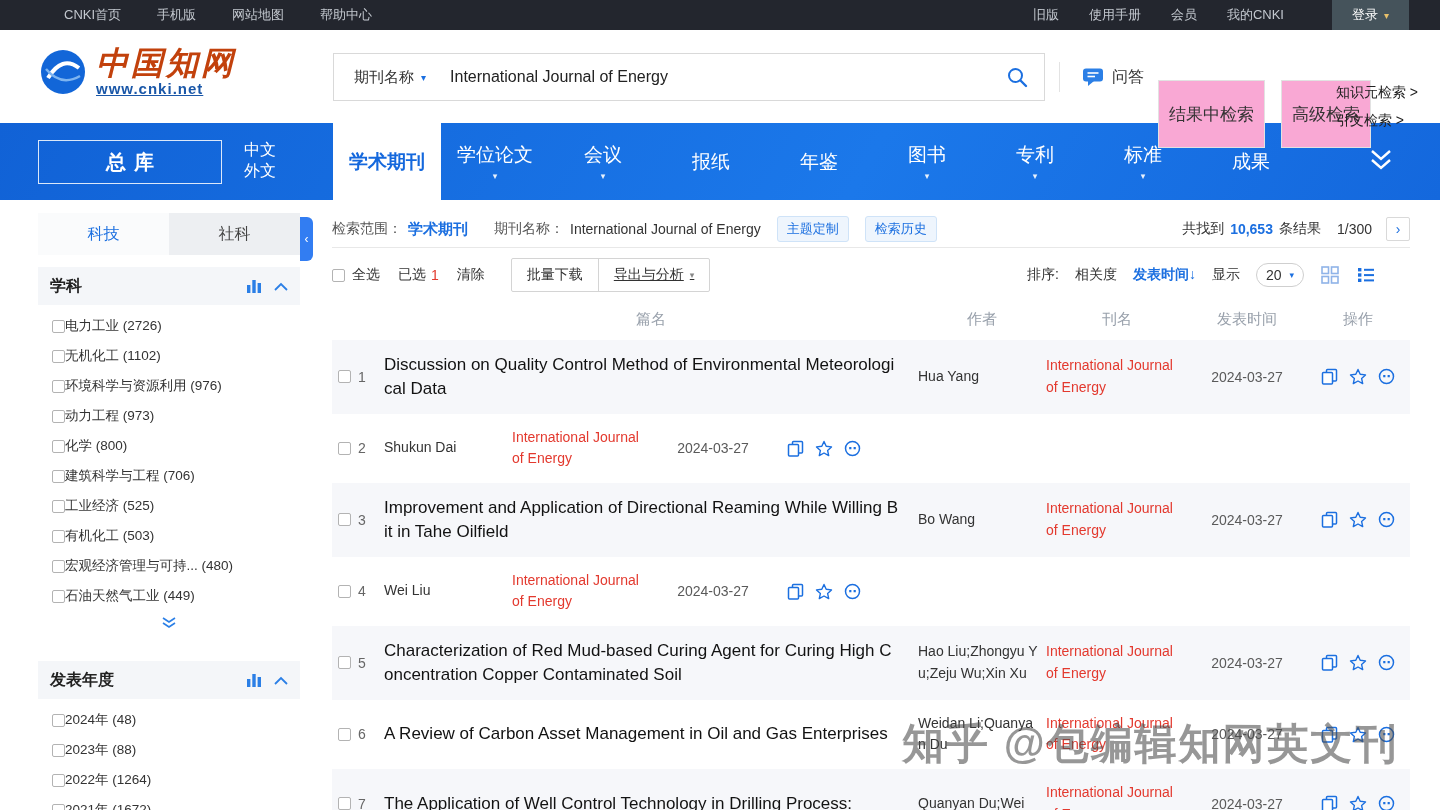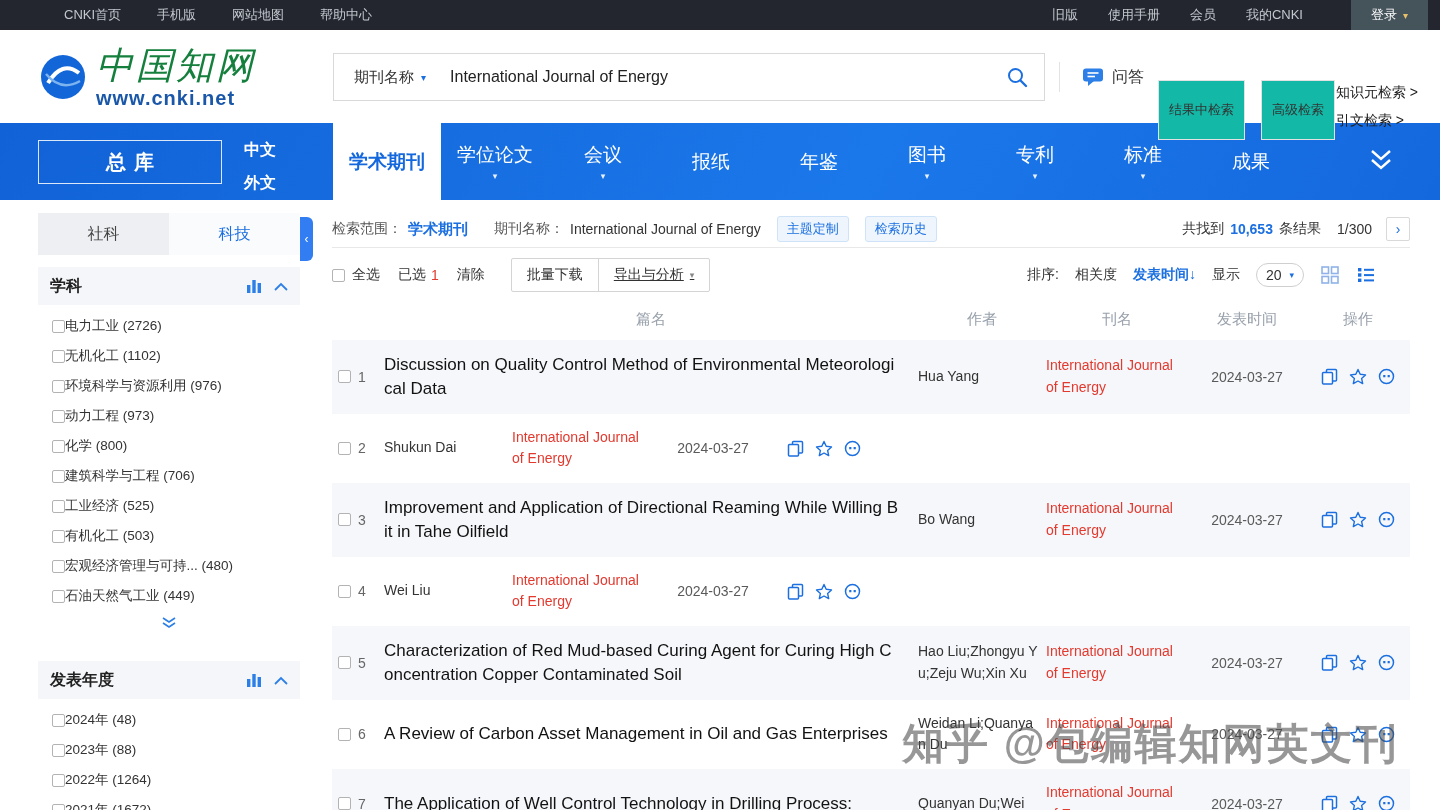--- a/index.html
+++ b/index.html
@@ -5,45 +5,45 @@
   *{margin:0;padding:0;box-sizing:border-box;}
   html,body{width:1440px;height:810px;overflow:hidden;}
   body{font-family:"Liberation Sans","DejaVu Sans",sans-serif;background:#fff;position:relative;}
   a{text-decoration:none;color:inherit;}
 
   
   .topbar{position:absolute;top:0;left:0;right:0;height:30px;background:#23262e;display:flex;align-items:center;color:#c3c8cf;font-size:13px;z-index:5;}
   .topbar-left{display:flex;gap:36px;margin-left:64px;}
   .topbar-right{margin-left:auto;display:flex;gap:30px;align-items:center;text-align:right;}
   .topbar-link{cursor:pointer;white-space:nowrap;}
-  .login-box{height:30px;background:#45535b;color:#fff;display:flex;align-items:center;gap:6px;padding:0 20px;margin-left:48px;margin-right:12px;cursor:pointer;}
+  .login-box{height:30px;background:#45535b;color:#fff;display:flex;align-items:center;gap:6px;padding:0 20px;margin-left:48px;margin-right:31px;cursor:pointer;}
   .login-caret{color:#e8c06a;font-size:10px;}
 
   
   .header{position:absolute;top:30px;left:0;right:0;height:93px;background:#fff;z-index:4;}
   .logo{position:absolute;left:40px;top:16px;display:flex;align-items:center;gap:10px;cursor:pointer;}
   .logo-txt{display:flex;flex-direction:column;line-height:1.1;}
-  .logo-brand{font-size:37px;font-weight:normal;font-style:italic;color:#15803d;letter-spacing:3px;}
-  .logo-url{font-size:20px;font-weight:bold;color:#1a57a8;letter-spacing:1px;}
+  .logo-brand{font-size:32px;font-weight:bold;font-style:italic;color:#c2410c;letter-spacing:3px;}
+  .logo-url{font-size:15px;font-weight:bold;color:#1a57a8;letter-spacing:1px;text-decoration:underline;}
   .search-wrap{position:absolute;left:333px;top:23px;display:flex;align-items:center;}
   .search-box{width:712px;height:48px;border:1px solid #d9d9d9;background:#fff;display:flex;align-items:center;}
   .field-select{display:flex;align-items:center;gap:7px;padding:0 16px 0 20px;font-size:15px;color:#333;cursor:pointer;white-space:nowrap;}
   .field-caret{color:#1b6fe0;font-size:10px;}
   .search-input{flex:1;height:100%;border:none;outline:none;font-size:16px;color:#222;padding-left:8px;}
   .search-btn{width:54px;height:100%;display:flex;align-items:center;justify-content:center;cursor:pointer;}
   .qa{display:flex;align-items:center;gap:8px;height:30px;padding:0 22px;border-left:1px solid #e3e3e3;margin-left:14px;font-size:16px;color:#333;cursor:pointer;}
   .header-btns{position:absolute;left:1158px;top:50px;display:flex;gap:16px;}
-  .hdr-btn{height:60px;padding:0 10px;background:#14b8a6;border:1px solid #e2e2e2;display:flex;align-items:center;font-size:13px;color:#333;cursor:pointer;white-space:nowrap;}
+  .hdr-btn{height:68px;padding:0 10px;background:#f9a8d4;border:1px solid #e2e2e2;display:flex;align-items:center;font-size:17px;color:#333;cursor:pointer;white-space:nowrap;}
   .hdr-links{position:absolute;right:22px;top:54px;display:flex;flex-direction:column;gap:10px;font-size:14px;color:#222;}
   .hdr-links span{cursor:pointer;white-space:nowrap;}
 
   
   .nav{position:absolute;top:123px;left:0;right:0;height:77px;background:linear-gradient(120deg,#1162d6 0%,#1b78ea 60%,#1468dd 100%);z-index:3;}
   .zongku{position:absolute;left:38px;top:17px;width:184px;height:44px;border:1px solid rgba(255,255,255,.85);color:#fff;font-size:20px;font-weight:bold;display:flex;align-items:center;justify-content:center;letter-spacing:8px;text-indent:8px;cursor:pointer;}
-  .langs{position:absolute;left:244px;top:17px;display:flex;flex-direction:column;gap:12px;color:#fff;font-size:16px;font-weight:bold;}
+  .langs{position:absolute;left:244px;top:17px;display:flex;flex-direction:column;color:#fff;font-size:16px;}
   .langs span{cursor:pointer;}
   .nav-tabs{position:absolute;left:333px;top:0;height:77px;display:flex;}
   .nav-tab{width:108px;height:77px;display:flex;flex-direction:column;align-items:center;justify-content:center;color:#fff;font-size:19px;cursor:pointer;}
   .nav-tab.active{background:#fff;color:#1468dd;font-weight:bold;}
   .tab-caret{font-size:9px;margin-top:3px;opacity:.9;}
   .nav-more{position:absolute;right:44px;top:24px;cursor:pointer;}
 
   
   .sidebar{position:absolute;left:38px;top:213px;width:262px;z-index:2;}
   .side-tabs{display:flex;height:42px;}
@@ -222,22 +222,22 @@
   <div class="nav-more">
     <svg width="30" height="26" viewBox="0 0 30 26">
       <polyline points="6,4 15,12 24,4" fill="none" stroke="#fff" stroke-width="2.4"></polyline>
       <polyline points="6,13 15,21 24,13" fill="none" stroke="#fff" stroke-width="2.4"></polyline>
     </svg>
   </div>
 </div>
 
 <div class="sidebar">
   <div class="side-tabs">
+    <div class="side-tab active">科技</div>
     <div class="side-tab">社科</div>
-    <div class="side-tab active">科技</div>
   </div>
   <div class="side-collapse">‹</div>
 
   <div class="side-panel">
     <div class="panel-head">
       <span class="panel-title">学科</span>
       <svg width="16" height="14" viewBox="0 0 16 14">
         <rect x="1" y="6" width="3.4" height="8" fill="#2b7fe6"></rect>
         <rect x="6.3" y="1" width="3.4" height="13" fill="#2b7fe6"></rect>
         <rect x="11.6" y="4" width="3.4" height="10" fill="#2b7fe6"></rect>

